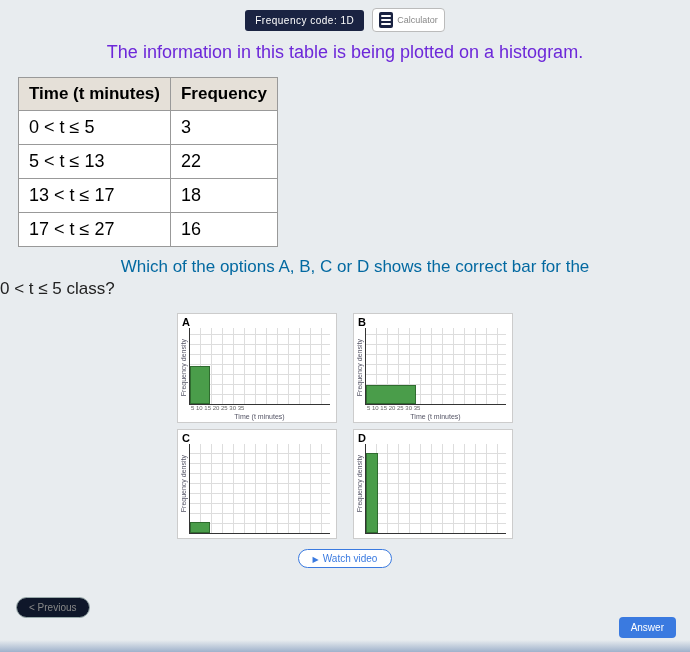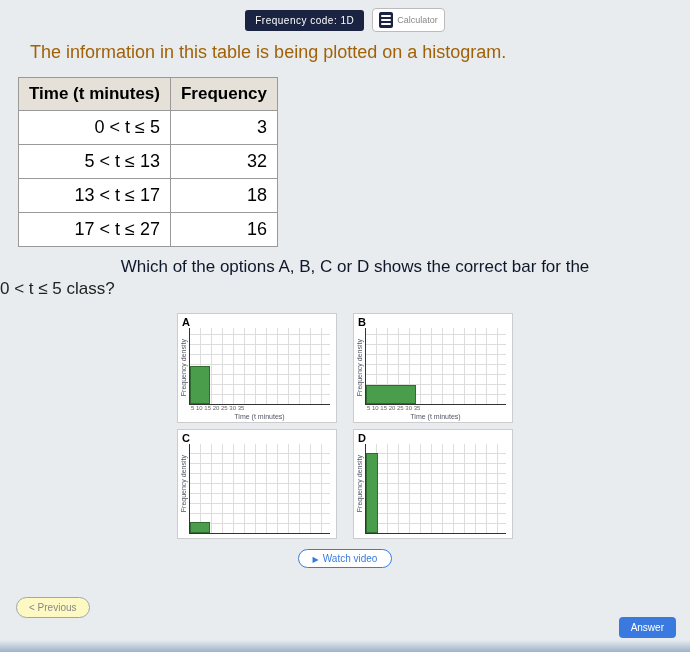--- a/index.html
+++ b/index.html
@@ -42,49 +42,49 @@
       height: 16px;
       background: #1a2342;
       border-radius: 2px;
       display: flex;
       flex-direction: column;
       justify-content: space-around;
       padding: 2px;
     }
     .calc-btn .icon span { height: 2px; background: #fff; border-radius:1px;}
     .main-text {
-      text-align: left;
+      text-align: center;
       font-size: 18px;
       padding: 0 30px 14px 30px;
-      color: #a16207;
+      color: #6d28d9;
     }
     .data-table {
       margin-left: 18px;
       border-collapse: collapse;
       font-size: 17px;
       background: #fff;
     }
     .data-table th {
       background: #e5e0d8;
       border: 1px solid #999;
       padding: 6px 10px;
       font-weight: 600;
     }
     .data-table td {
       border: 1px solid #999;
       padding: 6px 10px;
-      text-align: right;
+      text-align: left;
       font-size:18px;
     }
     .data-table td.tcol { min-width:150px; }
     .q-line {
       text-align: center;
       font-size: 17px;
       padding: 10px 40px 2px 60px;
-      color: #0f172a;
+      color: #0369a1;
     }
     .q-line2 {
       font-size: 17px;
       padding: 0 0 14px 0;
       color: #222;
     }
     .charts {
       display: grid;
       grid-template-columns: 160px 160px;
       grid-template-rows: 110px 110px;
@@ -133,21 +133,21 @@
     .xticks { font-size:6px; color:#666; display:flex; justify-content:space-between; padding-left:2px;}
     .prev-btn {
       position: absolute;
       left: 16px;
       bottom: 34px;
       border: 1px solid #9aa;
       border-radius: 14px;
       padding: 4px 12px;
       font-size: 10px;
       color: #888;
-      background: #fef9c3;
+      background: #0f172a;
     }
     .watch-btn {
       display:block;
       margin: 8px auto 0 auto;
       width: fit-content;
       border: 1.5px solid #3a7ae0;
       border-radius: 14px;
       padding: 3px 14px;
       font-size: 10px;
       color: #3a7ae0;
@@ -187,21 +187,21 @@
       <tr>
     <th>Time (t minutes)</th>
     <th>Frequency</th>
   </tr>
   <tr>
     <td class="tcol">0 &lt; t ≤ 5</td>
     <td>3</td>
   </tr>
   <tr>
     <td class="tcol">5 &lt; t ≤ 13</td>
-    <td>32</td>
+    <td>22</td>
   </tr>
   <tr>
     <td class="tcol">13 &lt; t ≤ 17</td>
     <td>18</td>
   </tr>
   <tr>
     <td class="tcol">17 &lt; t ≤ 27</td>
     <td>16</td>
   </tr>
 </tbody>

